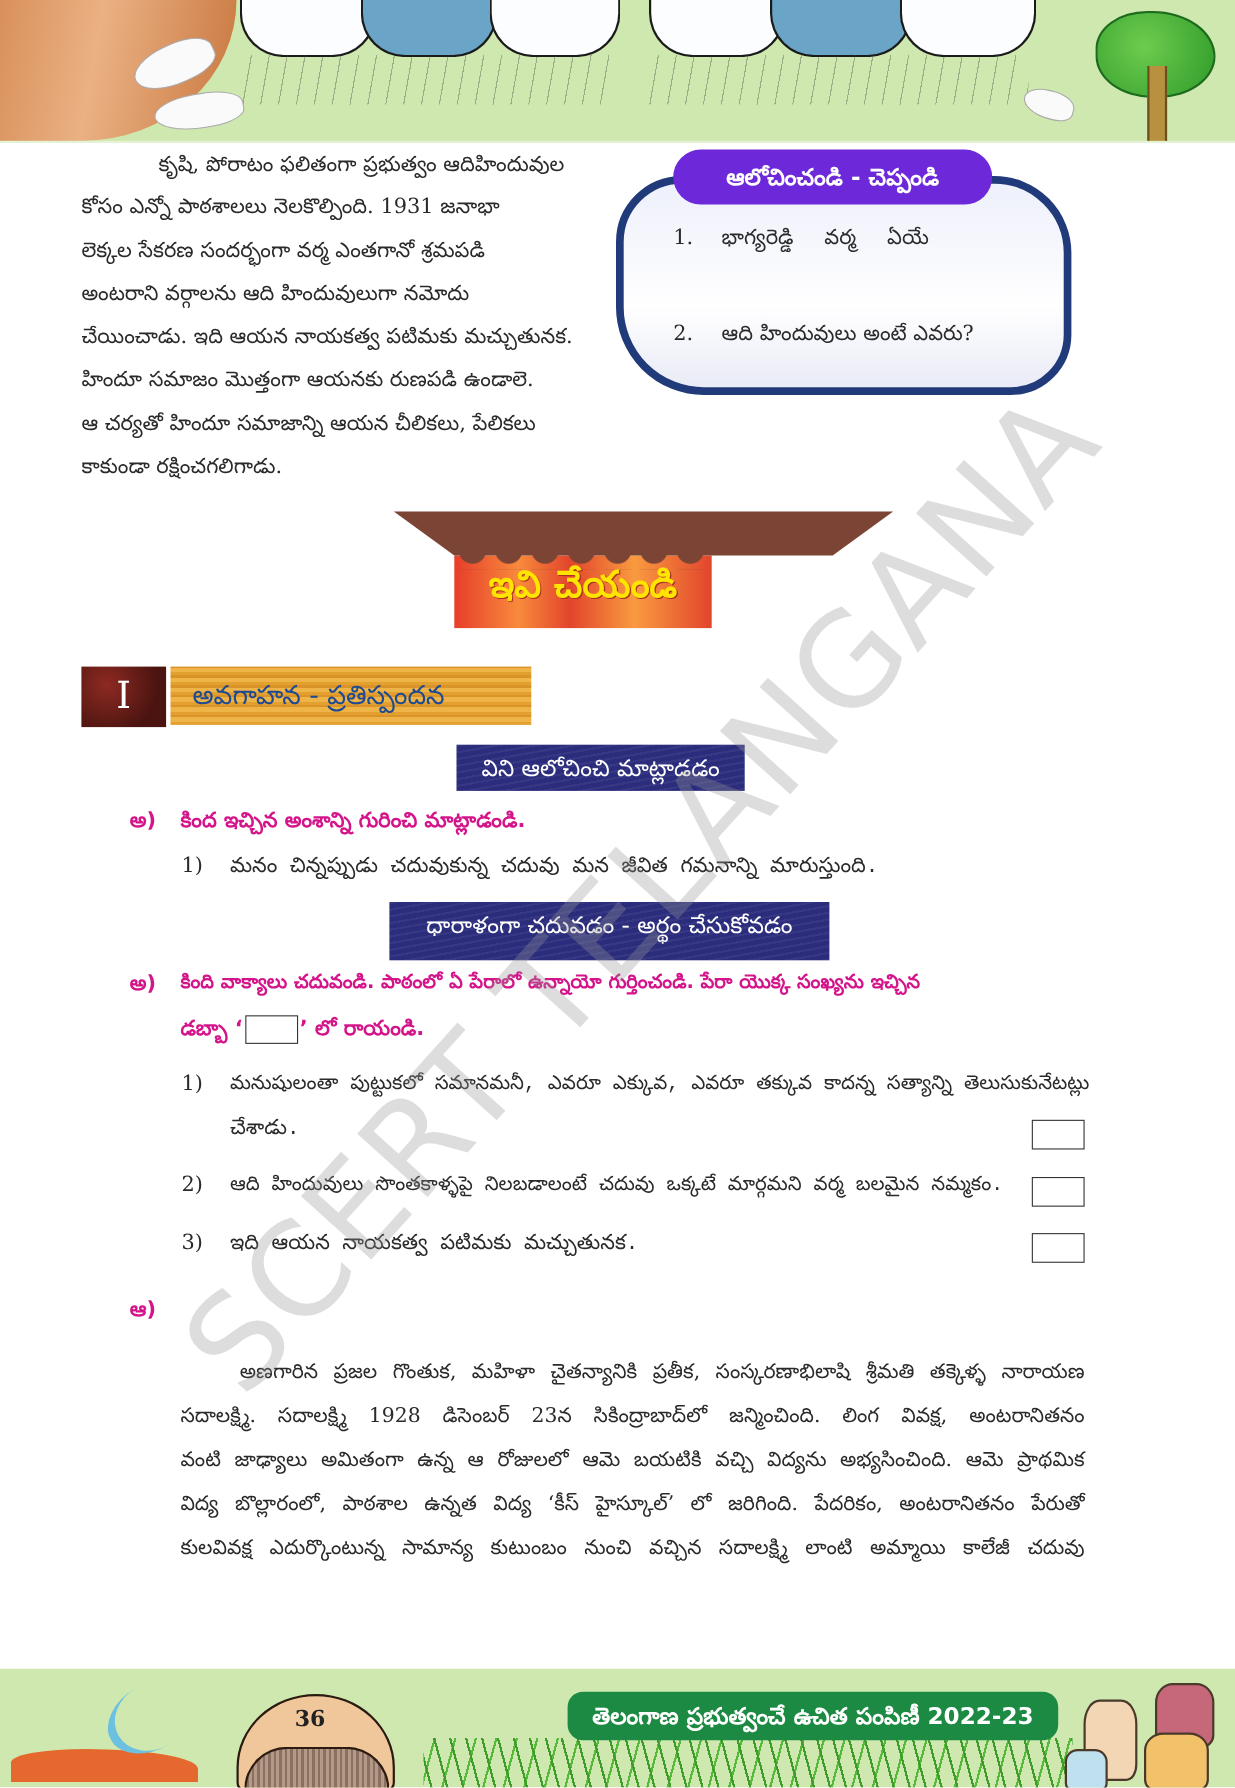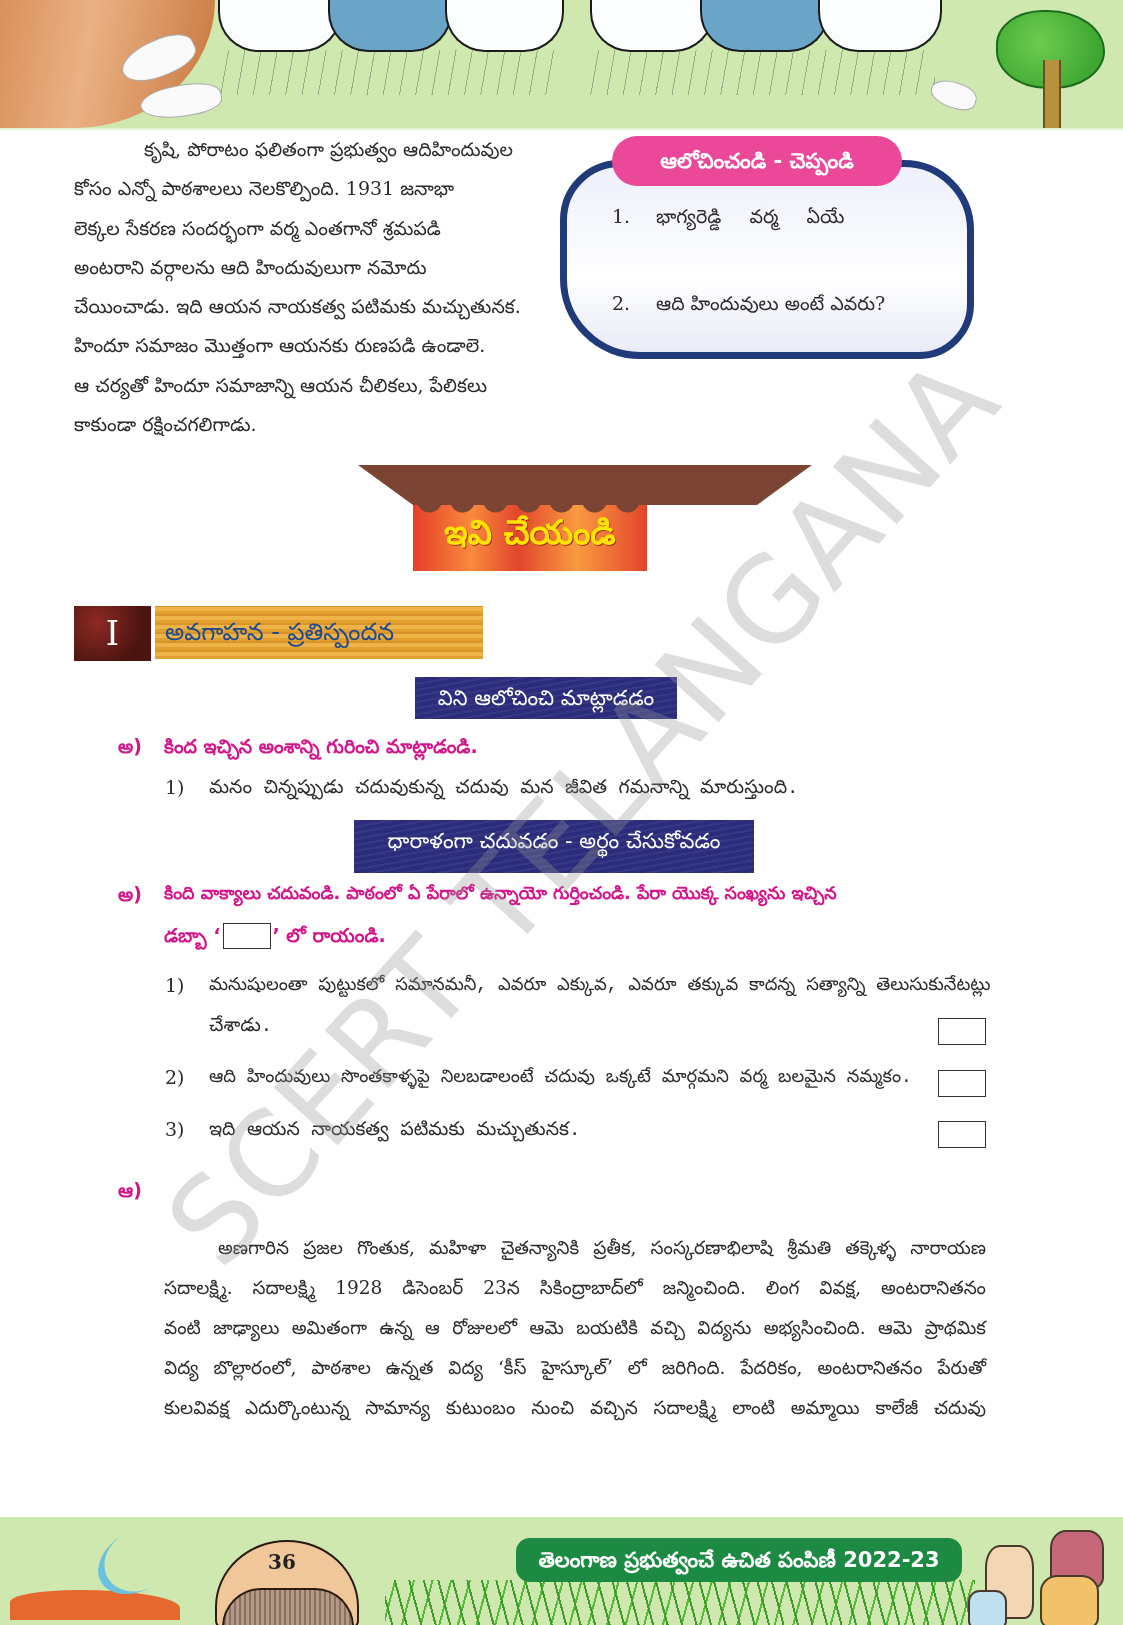--- a/index.html
+++ b/index.html
@@ -53,21 +53,21 @@
   }
   .intro .indent { padding-left: 70px; }
 
   .think-box {
     position: absolute; left: 560px; top: 160px; width: 400px; height: 185px;
     background: linear-gradient(180deg, #eef0fb 0%, #ffffff 60%, #e9ebf6 100%);
     border: 7px solid #213a7a; border-radius: 60px 70px 55px 80px;
   }
   .think-title {
     position: absolute; left: 612px; top: 136px; width: 290px; height: 50px;
-    background: #ec4899; color: #fff; border-radius: 26px;
+    background: #6d28d9; color: #fff; border-radius: 26px;
     font-size: 21px; font-weight: bold; text-align: center; line-height: 50px;
   }
   .think-q { position: absolute; font-family: "DejaVu Serif", serif; font-size: 19px; color: #2a2a2a; line-height: 42px; }
   .think-q .num { position: absolute; left: 0; }
   .think-q .txt { position: absolute; left: 44px; width: 250px; }
 
   .awning-top {
     position: absolute; left: 358px; top: 465px; width: 344px; height: 0;
     border-top: 40px solid #7b4434;
     border-left: 55px solid transparent; border-right: 55px solid transparent;
@@ -89,21 +89,21 @@
   }
 
   .sec-num {
     position: absolute; left: 74px; top: 606px; width: 77px; height: 55px;
     background: radial-gradient(circle at 30% 30%, #8d2a22, #4b1410 70%);
     color: #fff; font-family: "DejaVu Serif", serif; font-size: 34px; text-align: center; line-height: 55px;
   }
   .sec-title {
     position: absolute; left: 155px; top: 606px; width: 328px; height: 53px;
     background: repeating-linear-gradient(0deg, #e3a02f 0 3px, #eeb447 3px 7px, #d99328 7px 9px);
-    color: #1d4a93; font-size: 24px; line-height: 53px; padding-left: 10px; box-sizing: border-box;
+    color: #1d4a93; font-size: 24px; line-height: 53px; padding-left: 20px; box-sizing: border-box;
   }
 
   .strip {
     position: absolute; background: #2b2d7c;
     background-image: repeating-linear-gradient(170deg, rgba(255,255,255,0.05) 0 2px, transparent 2px 6px);
     color: #fff; font-size: 21px; text-align: center;
   }
   .pink { font-size: 19px; color: #d4148a; font-weight: bold; position: absolute; }
   .pink .mark { position: absolute; left: 0; }
   .pink .txt { position: absolute; left: 46px; white-space: nowrap; }

